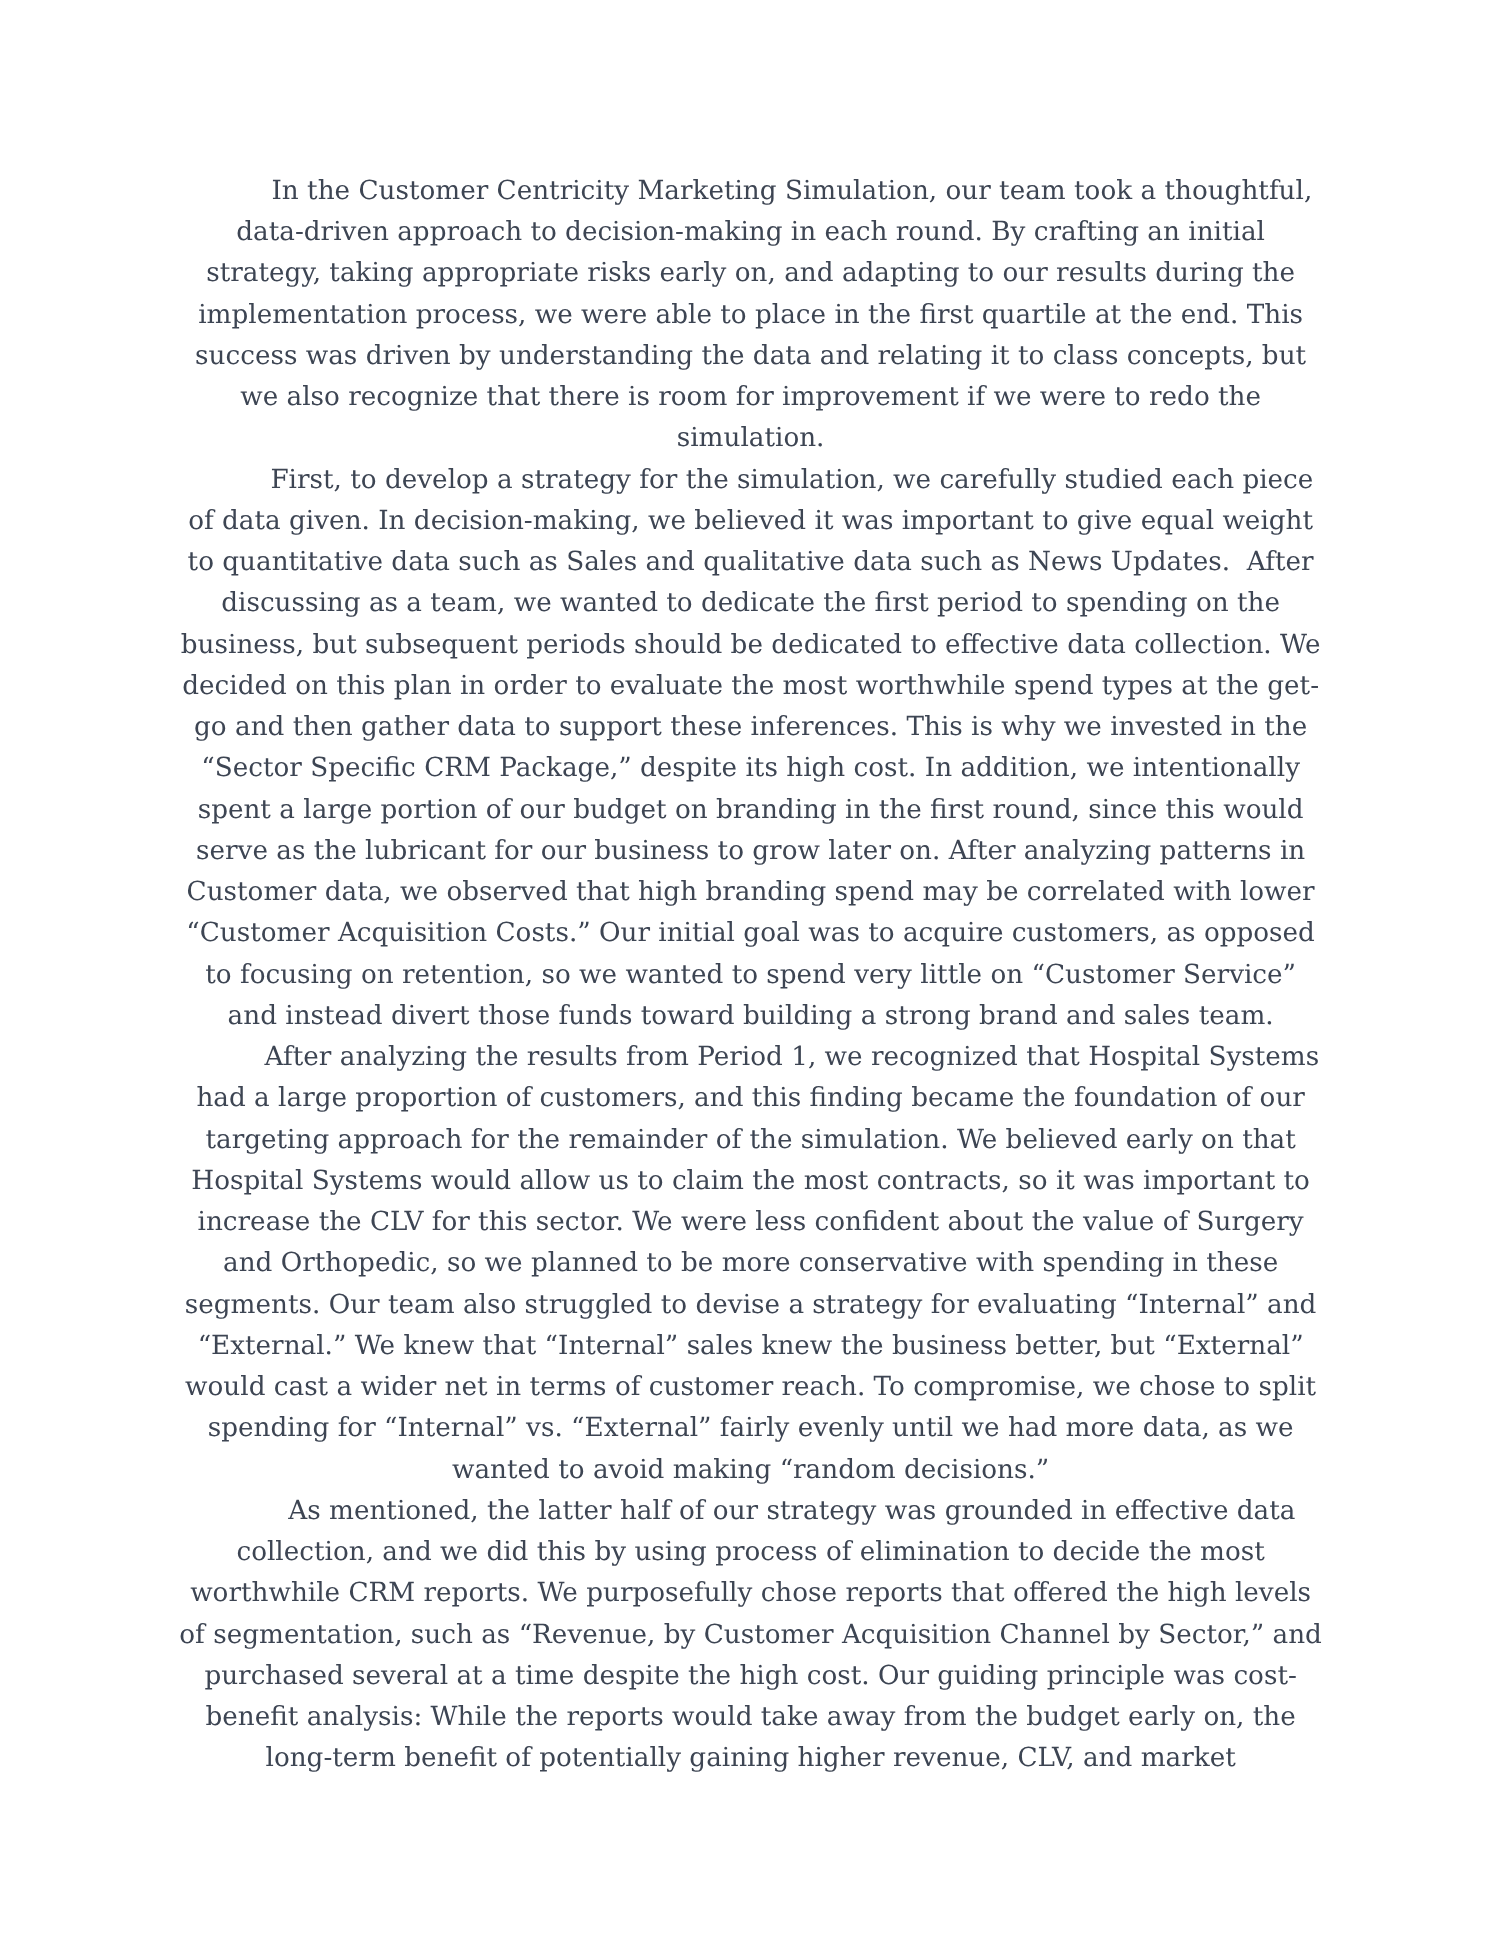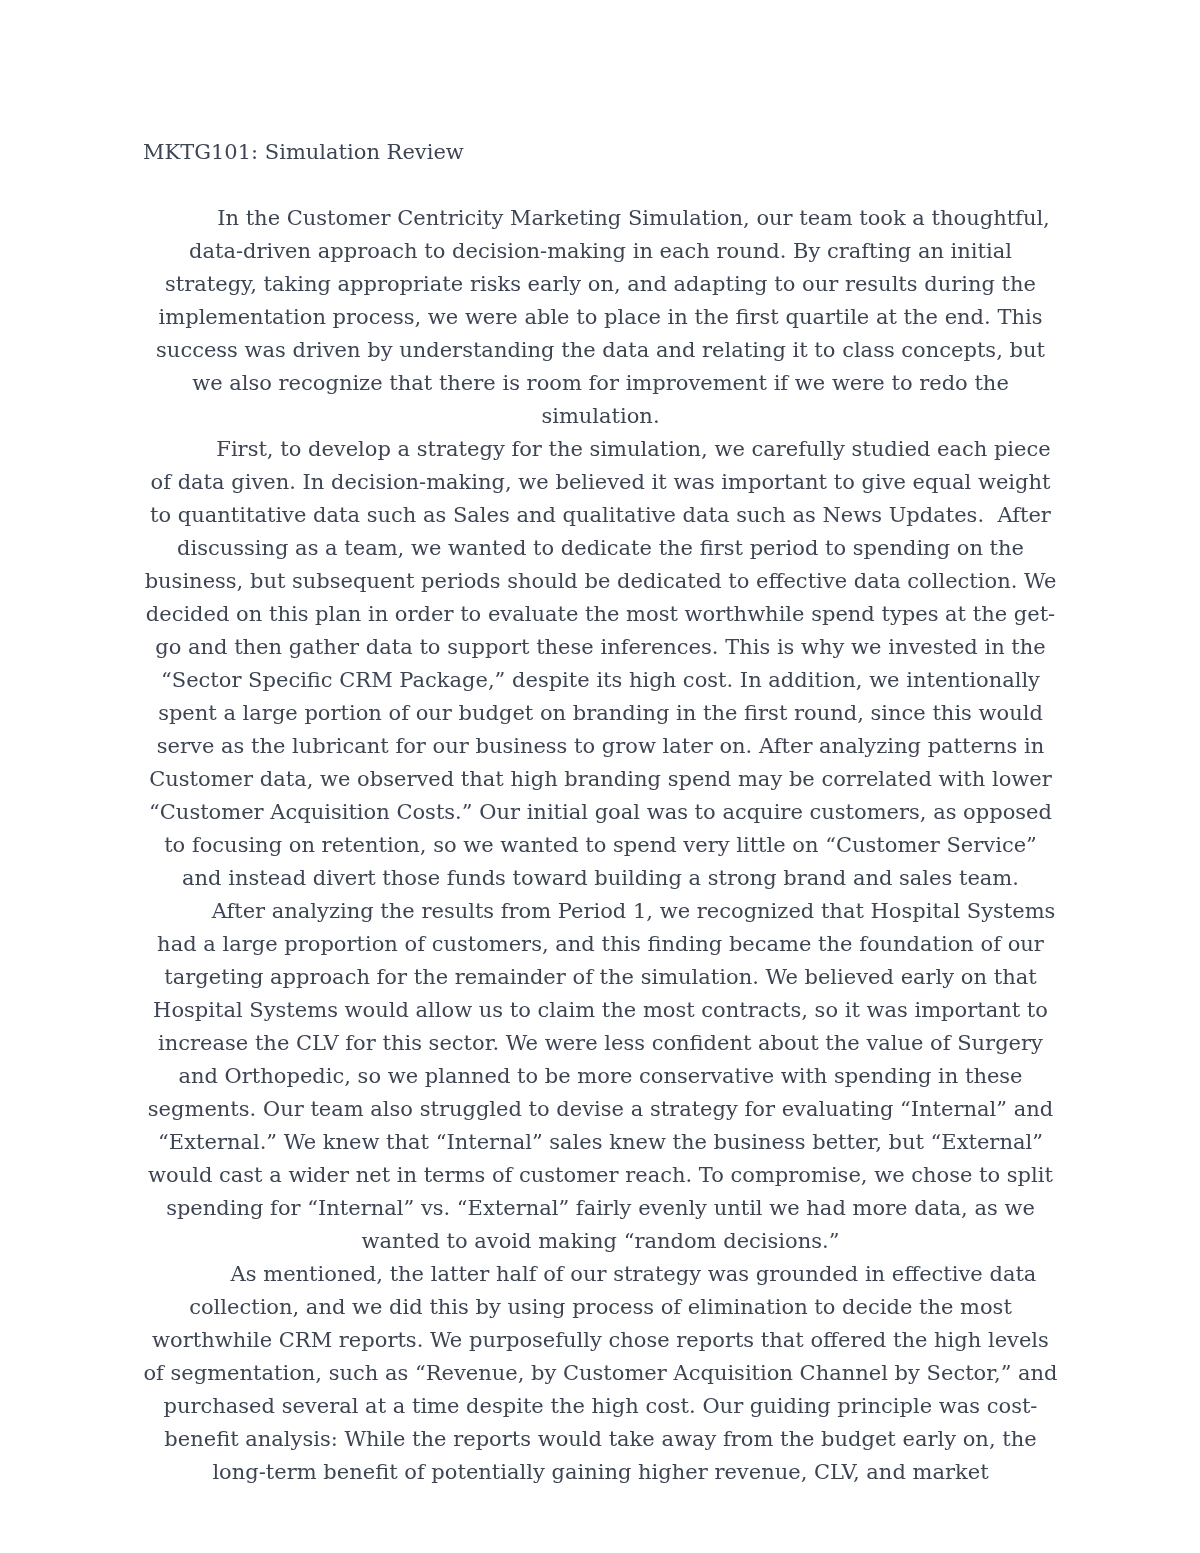--- a/index.html
+++ b/index.html
@@ -45,21 +45,20 @@
     margin: 33px 0 0 0;
     color: #333c49;
     white-space: pre-wrap;
   }
 </style>
 </head>
 <body>
 
 <div class="page">
 
-  <p class="doc-title">MKTG101: Simulation Review</p>
 
   <p class="body-para">In the Customer Centricity Marketing Simulation, our team took a thoughtful, data-driven approach to decision-making in each round. By crafting an initial strategy, taking appropriate risks early on, and adapting to our results during the implementation process, we were able to place in the first quartile at the end. This success was driven by understanding the data and relating it to class concepts, but we also recognize that there is room for improvement if we were to redo the simulation.</p>
 
 
   <p class="body-para">First, to develop a strategy for the simulation, we carefully studied each piece of data given. In decision-making, we believed it was important to give equal weight to quantitative data such as Sales and qualitative data such as News Updates.  After discussing as a team, we wanted to dedicate the first period to spending on the business, but subsequent periods should be dedicated to effective data collection. We decided on this plan in order to evaluate the most worthwhile spend types at the get-go and then gather data to support these inferences. This is why we invested in the “Sector Specific CRM Package,” despite its high cost. In addition, we intentionally spent a large portion of our budget on branding in the first round, since this would serve as the lubricant for our business to grow later on. After analyzing patterns in Customer data, we observed that high branding spend may be correlated with lower “Customer Acquisition Costs.” Our initial goal was to acquire customers, as opposed to focusing on retention, so we wanted to spend very little on “Customer Service” and instead divert those funds toward building a strong brand and sales team.</p>
 
   <p class="body-para">After analyzing the results from Period 1, we recognized that Hospital Systems had a large proportion of customers, and this finding became the foundation of our targeting approach for the remainder of the simulation. We believed early on that Hospital Systems would allow us to claim the most contracts, so it was important to increase the CLV for this sector. We were less confident about the value of Surgery and Orthopedic, so we planned to be more conservative with spending in these segments. Our team also struggled to devise a strategy for evaluating “Internal” and “External.” We knew that “Internal” sales knew the business better, but “External” would cast a wider net in terms of customer reach. To compromise, we chose to split spending for “Internal” vs. “External” fairly evenly until we had more data, as we wanted to avoid making “random decisions.”</p>
 
   <p class="body-para">As mentioned, the latter half of our strategy was grounded in effective data collection, and we did this by using process of elimination to decide the most worthwhile CRM reports. We purposefully chose reports that offered the high levels of segmentation, such as “Revenue, by Customer Acquisition Channel by Sector,” and purchased several at a time despite the high cost. Our guiding principle was cost-benefit analysis: While the reports would take away from the budget early on, the long-term benefit of potentially gaining higher revenue, CLV, and market</p>
 

